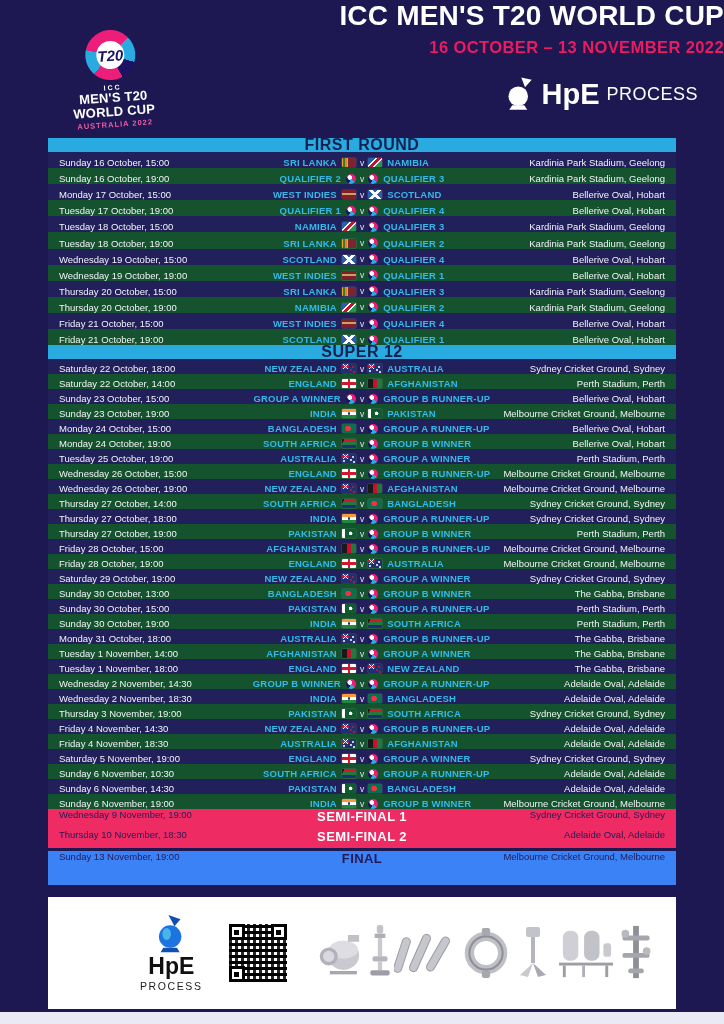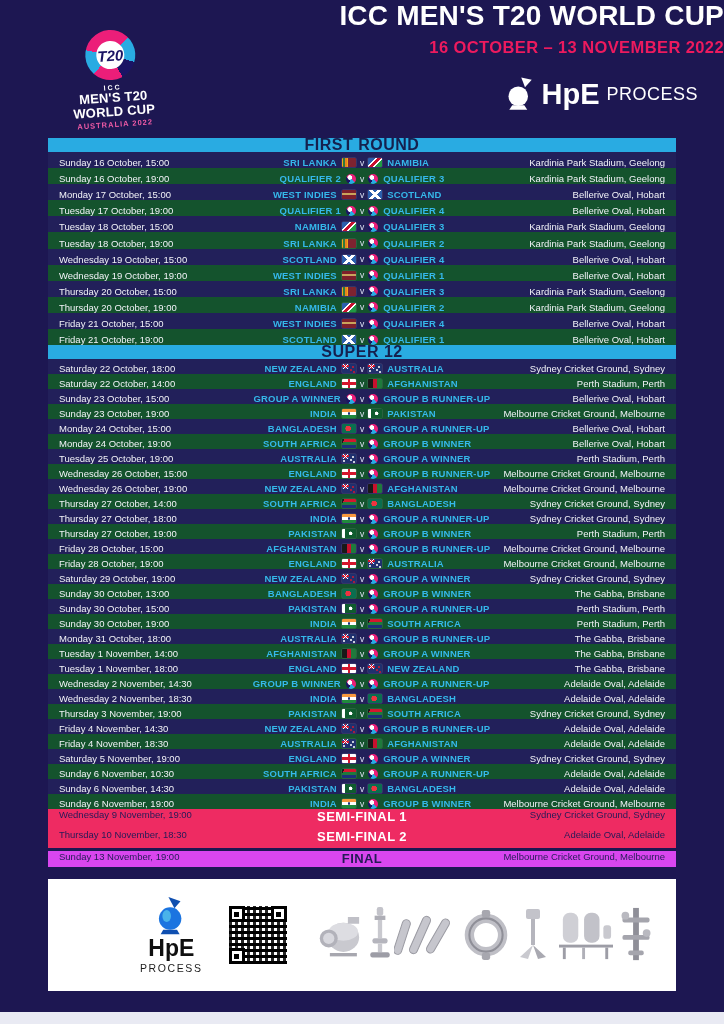--- a/index.html
+++ b/index.html
@@ -60,21 +60,21 @@
   .flag-in{background:radial-gradient(circle at 50% 50%,#1b2f7a 0 1px,transparent 1.4px),linear-gradient(180deg,#f8993d 0 33%,#fff 33% 66%,#1f8a3c 66%)}
   .flag-pk{background:radial-gradient(circle at 62% 48%,#fff 0 1.6px,transparent 2px),linear-gradient(90deg,#fff 0 20%,#0f5c2e 20%)}
   .flag-bd{background:radial-gradient(circle at 44% 50%,#ef3340 0 2.6px,transparent 3px),#0b6e4f}
   .flag-za{background:linear-gradient(115deg,#1a1a1a 0 14%,transparent 14%),linear-gradient(180deg,#d5172e 0 30%,#fff 30% 38%,#1f7a3c 38% 62%,#fff 62% 70%,#1b2f7a 70%)}
   .flag-q{width:10px;height:10px;border-radius:50%;box-shadow:none;
     background:radial-gradient(circle at 38% 35%,#fff 0 2px,transparent 2.6px),conic-gradient(from 30deg,#ec1e79 0 100deg,#29abe2 100deg 180deg,#1b1464 180deg 260deg,#ec1e79 260deg)}
 
   
   .ko-row{display:flex;align-items:flex-start;height:19.5px;font-size:9.5px}
   .ko-row.pink{background:#ee2b62;color:#241a57}
-  .ko-row.yellow{background:#d946ef;color:#241a57;margin-top:3px;height:16px}
+  .ko-row.yellow{background:#3b82f6;color:#241a57;margin-top:3px;height:34px}
   .ko-date{width:185px;padding-left:11px;white-space:nowrap}
   .ko-label{flex:1;text-align:center;font-weight:bold;font-size:13px;letter-spacing:.4px}
   .pink .ko-label{color:#fff}
   .ko-venue{width:185px;padding-right:11px;text-align:right;white-space:nowrap}
 
   
   .footer-box{margin-top:12px;height:112px;background:#fff;display:flex;align-items:center;
     padding:0 22px 0 92px;box-sizing:border-box;gap:24px}
   .hpe-footer{display:flex;flex-direction:column;align-items:center;line-height:1;flex:none}
   .hpe-name{font-size:23px;font-weight:bold;color:#101010;margin-top:2px}

